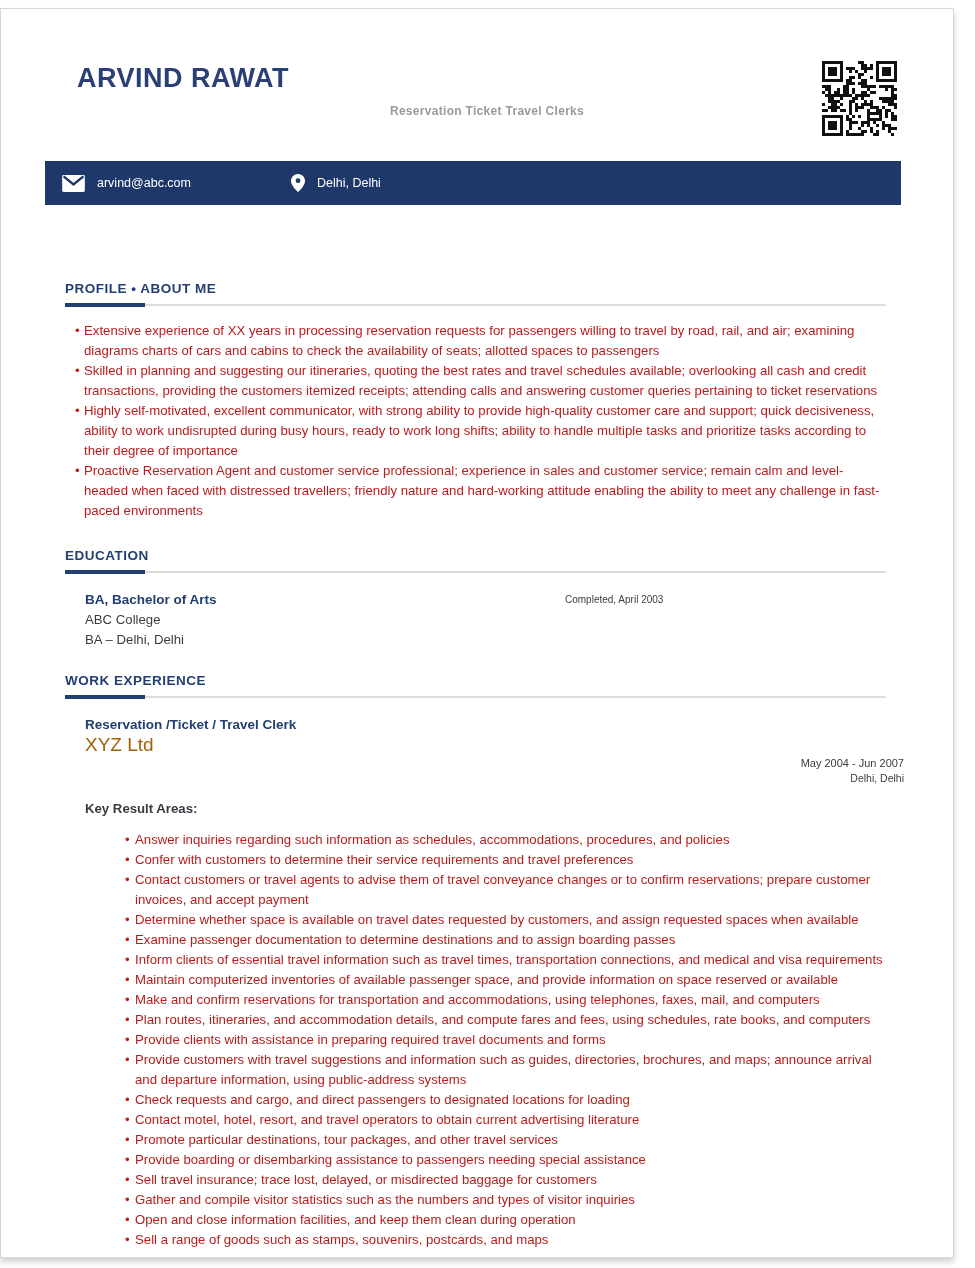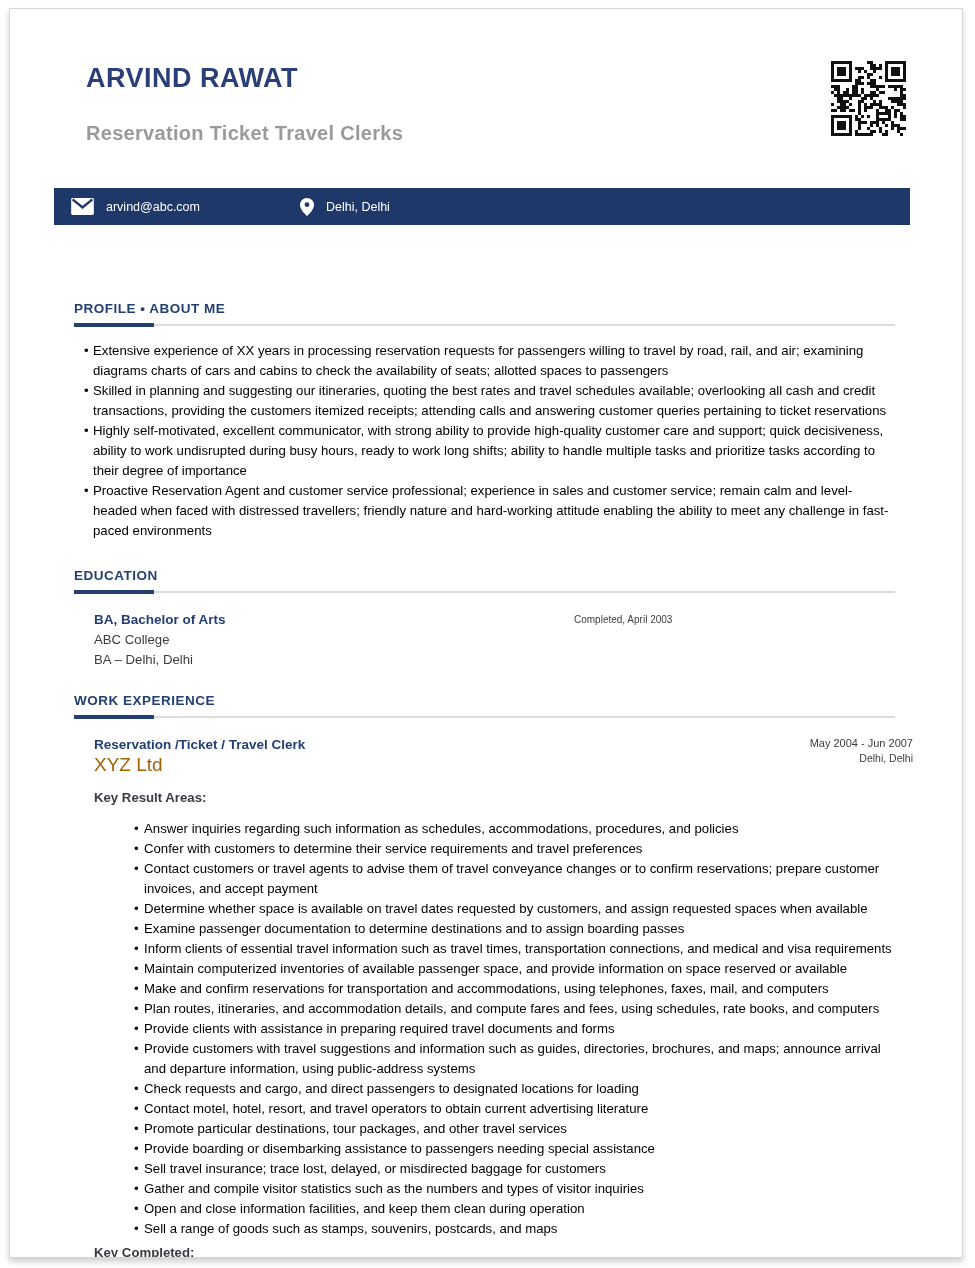--- a/index.html
+++ b/index.html
@@ -1,71 +1,71 @@
 <!DOCTYPE html>
 <html><head>
 <meta charset="utf-8">
 <style>
   * { margin:0; padding:0; box-sizing:border-box; }
   html,body { width:975px; background:#ffffff; font-family:"Liberation Sans","DejaVu Sans",sans-serif; }
   body { position:relative; height:1268px; overflow:hidden; }
 
   .page {
-    position:absolute; left:9px; top:8px;
+    position:absolute; left:0; top:8px;
     width:954px; height:1250px;
     background:#ffffff;
     border:1px solid #d6d6d6;
     box-shadow:0 4px 6px rgba(0,0,0,.18);
     overflow:hidden;
   }
 
   
   .header { position:relative; padding:54px 56px 0 76px; }
   .name { font-size:27px; font-weight:bold; color:#2a3f76; letter-spacing:.5px; }
-  .subtitle { margin-top:28px; font-size:20px; font-weight:bold; color:#9a9a9a; letter-spacing:.3px; }
+  .subtitle { margin-top:10px; font-size:12px; font-weight:bold; color:#9a9a9a; letter-spacing:.3px;text-align:center; }
   .qr { position:absolute; top:52px; right:55px; width:77px; height:75px; }
 
   
   .contact-bar {
-    margin:43px 52px 0 44px; height:37px;
+    margin:43px 52px 0 44px; height:44px;
     background:#1d3869; color:#ffffff;
     display:flex; align-items:center;
     font-size:12.5px;
   }
   .c-item { display:flex; align-items:center; }
   .c-item.email { margin-left:17px; }
   .c-item.loc { margin-left:100px; }
   .c-icon { display:inline-flex; margin-right:12px; }
 
   
   .content { padding:0 67px 0 64px; color:#3d3d3d; }
   .section-heading { font-size:13.5px; font-weight:bold; color:#233f72; letter-spacing:.5px; }
   .rule { position:relative; height:4px; margin-top:7px; }
   .rule .gray { position:absolute; left:0; right:0; top:1px; height:2px; background:#dcdcdc; }
   .rule .dark { position:absolute; left:0; top:0; width:80px; height:4px; background:#233f72; }
 
   .sec-profile { margin-top:76px; }
   .sec-education { margin-top:27px; }
   .sec-work { margin-top:23px; }
 
-  ul.blist { list-style:none; font-size:13.2px; line-height:20px; color:#000000; }
+  ul.blist { list-style:none; font-size:13.2px; line-height:20px; color:#b91c1c; }
   ul.blist li { position:relative; padding-left:9px; }
   ul.blist li::before { content:"\2022"; position:absolute; left:0; top:0; }
   ul.profile-list { margin-top:14px; margin-left:10px; }
   ul.kra-list { margin-top:11px; margin-left:40px; }
   ul.kra-list li { padding-left:10px; }
 
   .entry { margin-top:16px; margin-left:20px; }
   .edu-row { display:flex; }
   .edu-left { width:480px; }
   .edu-degree { font-size:13.5px; font-weight:bold; color:#233f72; line-height:20px; }
   .edu-line { font-size:13.2px; line-height:20px; color:#3d3d3d; }
   .edu-right { font-size:10px; color:#3d3d3d; line-height:20px; }
 
-  .work-head { display:flex; justify-content:space-between; }
+  .work-head { display:flex; justify-content:space-between;flex-direction:column; }
   .job-title { font-size:13.5px; font-weight:bold; color:#233f72; line-height:20px; }
   .company { font-size:19px; line-height:20px; color:#a16207; }
   .work-meta { text-align:right; margin-right:-18px; }
   .work-dates { font-size:11px; line-height:16px; color:#3d3d3d; }
   .work-loc { font-size:10.5px; line-height:15px; color:#3d3d3d; }
 
   .sub-label { margin-top:13px; font-size:13.2px; font-weight:bold; color:#3a3a42; line-height:20px; }
   .highlights-label { margin-top:4px; }
 </style>
 </head>

